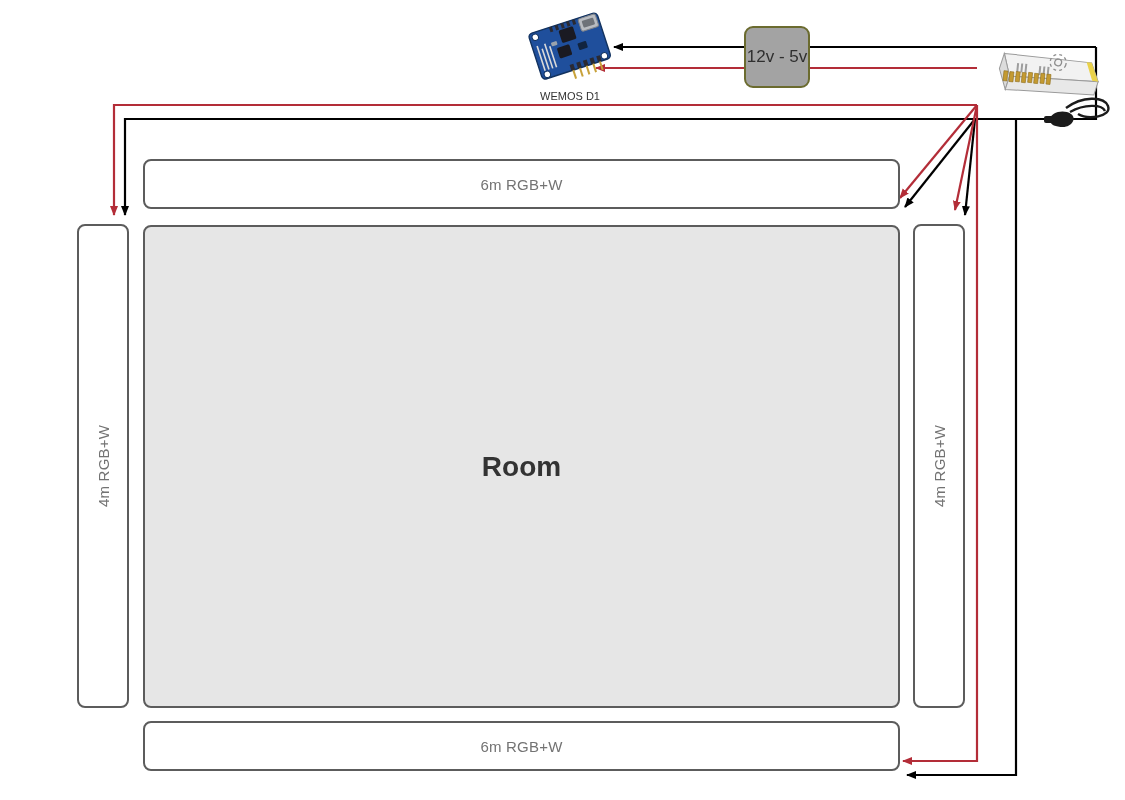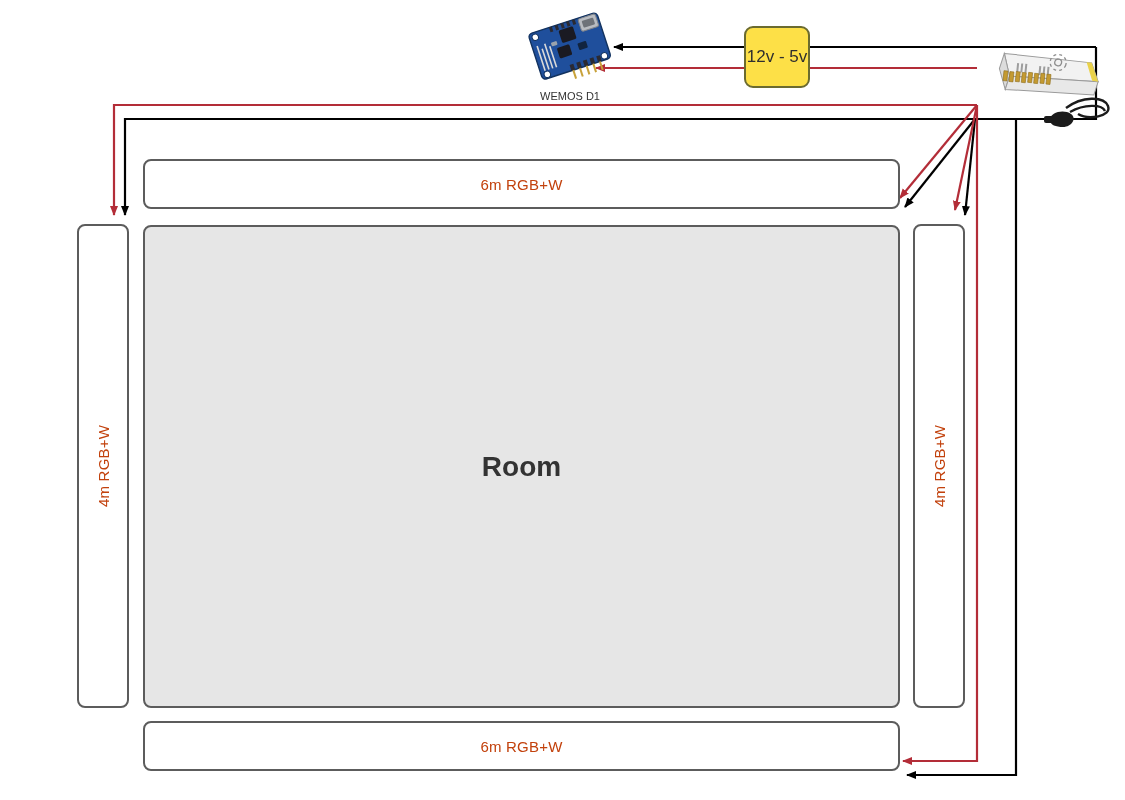--- a/index.html
+++ b/index.html
@@ -7,30 +7,30 @@
        font-family:"Liberation Sans","DejaVu Sans",sans-serif;color:#3a3a3a;}
   #stage{position:relative;width:1125px;height:800px;background:#fff;}
 
   
   .box{position:absolute;border:2px solid #5c5c5c;border-radius:8px;
        box-sizing:border-box;background:#ffffff;}
   .box.room{background:#e6e6e6;}
 
   .strip-label{position:absolute;left:0;top:0;width:100%;height:100%;
        display:flex;align-items:center;justify-content:center;
-       font-size:15px;color:#c2410c;letter-spacing:.2px;}
+       font-size:15px;color:#737373;letter-spacing:.2px;}
   .strip-label.vert{writing-mode:vertical-rl;transform:rotate(180deg);}
 
   .room-label{position:absolute;left:0;top:0;width:100%;height:100%;
        display:flex;align-items:center;justify-content:center;
        font-size:28px;font-weight:bold;color:#333;}
 
   
   #conv{position:absolute;border:2px solid #6b6b2f;border-radius:9px;
-        background:#fde047;box-sizing:border-box;
+        background:#a3a3a3;box-sizing:border-box;
         display:flex;align-items:center;justify-content:center;
         font-size:17px;color:#2f2f2f;}
 
   
   #wires{position:absolute;left:0;top:0;width:1125px;height:800px;
          pointer-events:none;}
 
   
   .hw{position:absolute;}
   #wemos-label{position:absolute;font-size:11px;color:#333;

